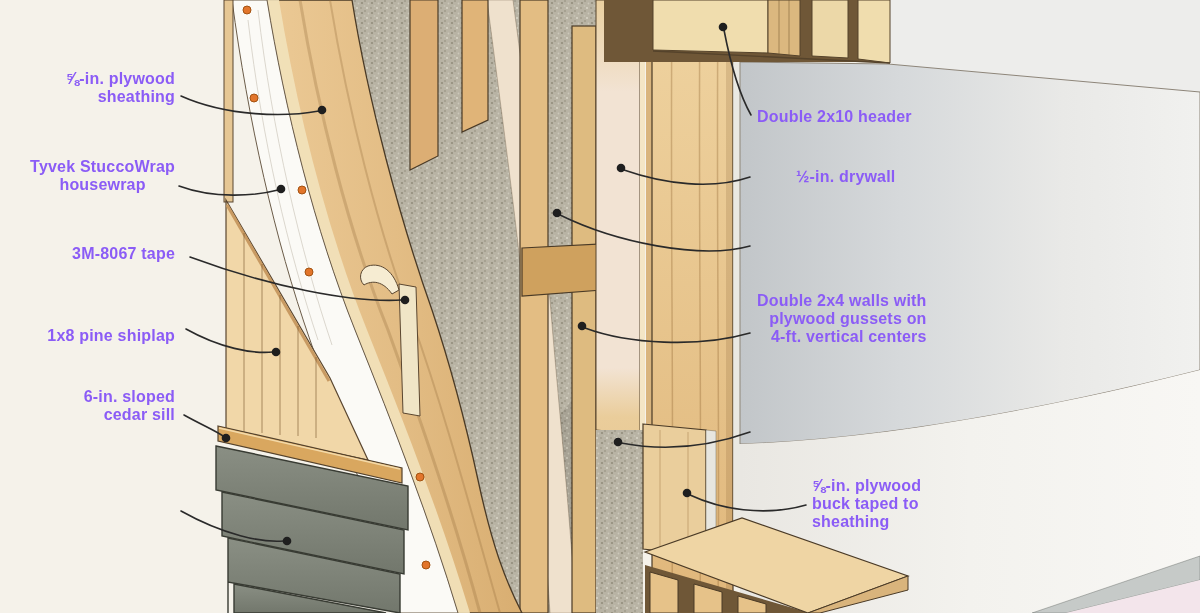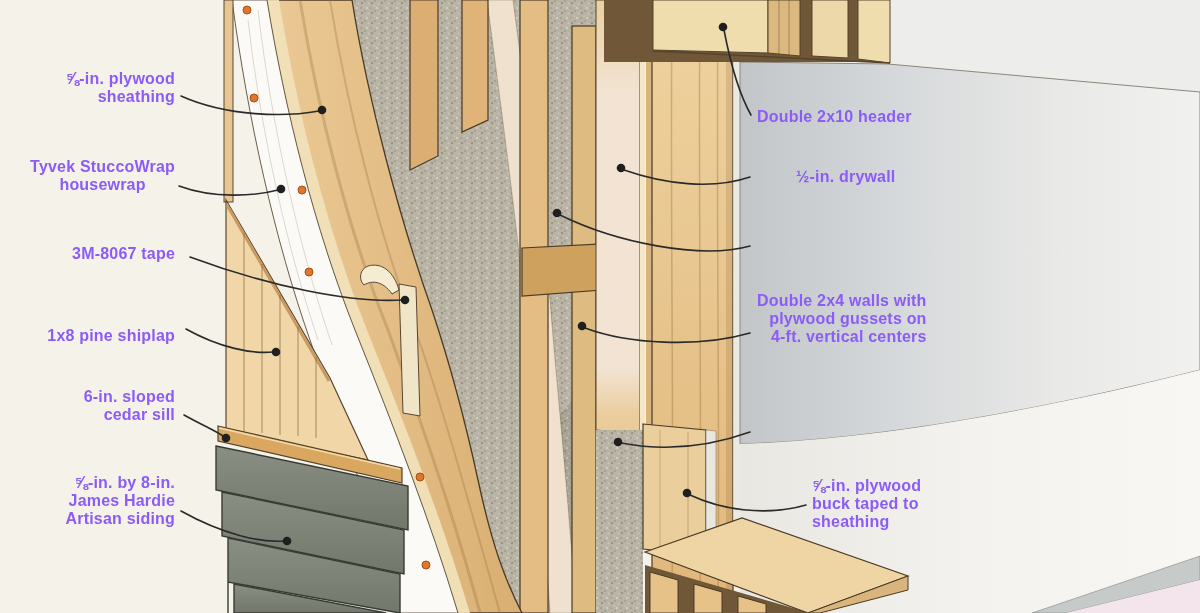--- a/index.html
+++ b/index.html
@@ -208,23 +208,20 @@
 </svg>
 
   <div class="lbl left" style="top:70px;  right:1025px;">⅝-in. plywood
 sheathing</div>
   <div class="lbl left" style="top:158px; right:1025px;text-align:center;">Tyvek StuccoWrap
 housewrap</div>
   <div class="lbl left" style="top:245px; right:1025px;">3M-8067 tape</div>
   <div class="lbl left" style="top:317px; right:1025px;margin-top:10px;">1x8 pine shiplap</div>
   <div class="lbl left" style="top:388px; right:1025px;">6-in. sloped
 cedar sill</div>
-  <div class="lbl left" style="top:474px; right:1025px;">⅝-in. by 8-in.
-James Hardie
-Artisan siding</div>
 
   <div class="lbl right" style="top:108px; left:757px;">Double 2x10 header</div>
   <div class="lbl right" style="top:168px; left:796px;">½-in. drywall</div>
   <div class="lbl right" style="top:292px; left:757px;text-align:right;">Double 2x4 walls with
 plywood gussets on
 4-ft. vertical centers</div>
   <div class="lbl right" style="top:477px; left:812px;">⅝-in. plywood
 buck taped to
 sheathing</div>
 

